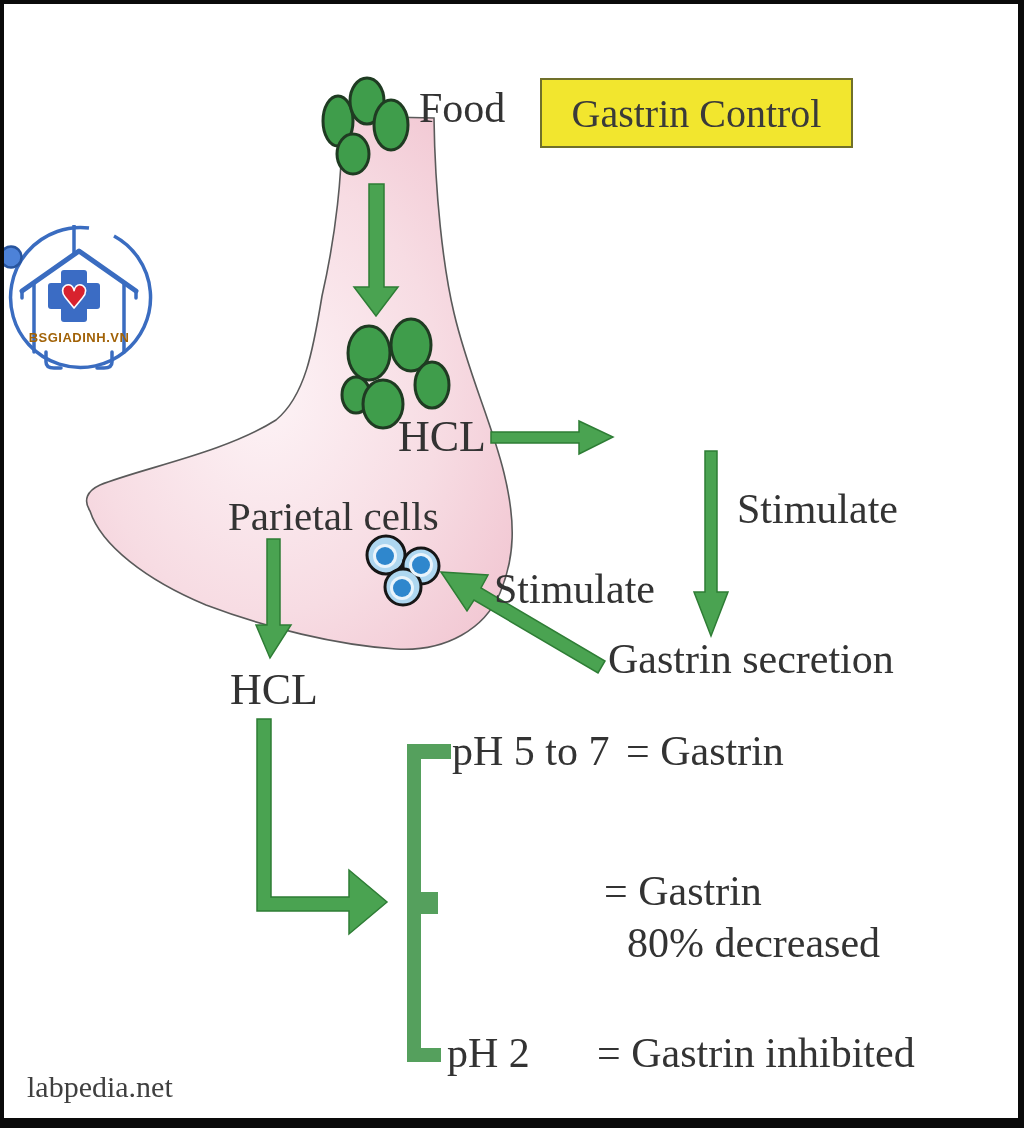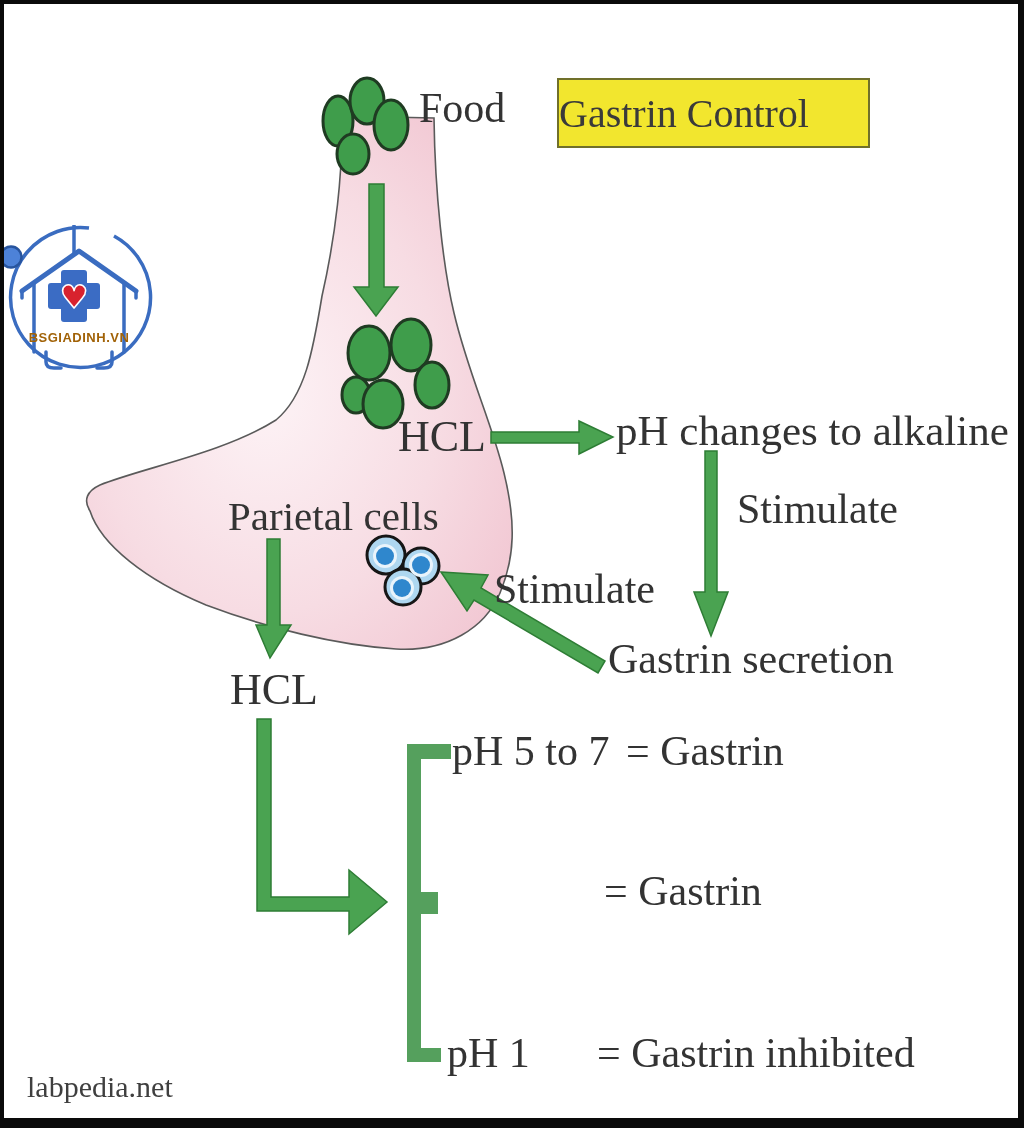--- a/index.html
+++ b/index.html
@@ -19,25 +19,24 @@
   .lbl{
     position:absolute;
     white-space:pre;
     color:#333;
     line-height:1.05;
   }
   .title-box{
     position:absolute;
     left:536px;top:74px;
     width:309px;height:66px;
-    display:flex;align-items:center;
+    display:flex;align-items:center;justify-content:center;
     border:2px solid #70702a;
     font-size:40px;
     color:#3a3a3a;
-    margin-left:17px;
   }
   .logo-text{
     position:absolute;
     left:16px;top:326px;
     width:118px;
     text-align:center;
     font-family:"Liberation Sans","DejaVu Sans",sans-serif;
     font-weight:bold;
     font-size:13px;
     letter-spacing:.5px;
@@ -137,37 +136,37 @@
   </svg>
 
   <div class="title-box" style="background: rgb(242, 230, 46); border-color: rgb(112, 112, 42);">
     <span>Gastrin Control</span>
   </div>
 
   <div class="lbl" style="left:415px;top:82px;font-size:42px;">Food</div>
 
   <div class="lbl" style="left:394px;top:410px;font-size:44px;">HCL</div>
 
-  <div class="lbl" style="left:612px;top:404px;font-size:43px;">pH changes to alkaline</div>
 
   <div class="lbl" style="left:733px;top:483px;font-size:42px;">Stimulate</div>
 
   <div class="lbl" style="left:604px;top:633px;font-size:42px;">Gastrin secretion</div>
 
   <div class="lbl" style="left:490px;top:563px;font-size:42px;">Stimulate</div>
 
   <div class="lbl" style="left:224px;top:491px;font-size:41px;">Parietal cells</div>
 
   <div class="lbl" style="left:226px;top:663px;font-size:44px;">HCL</div>
 
   <div class="lbl" style="left:448px;top:725px;font-size:42px;">pH 5 to 7</div>
   <div class="lbl" style="left:622px;top:725px;font-size:42px;">= Gastrin</div>
 
   <div class="lbl" style="left:600px;top:865px;font-size:42px;">= Gastrin</div>
+  <div class="lbl" style="left:623px;top:917px;font-size:42px;">80% decreased</div>
 
-  <div class="lbl" style="left:443px;top:1027px;font-size:42px;">pH 1</div>
+  <div class="lbl" style="left:443px;top:1027px;font-size:42px;">pH 2</div>
   <div class="lbl" style="left:593px;top:1027px;font-size:42px;">= Gastrin inhibited</div>
 
   <div class="logo-text">BSGIADINH.VN</div>
 
   <div class="src">labpedia.net</div>
 
 </div>
 
 </body></html>

